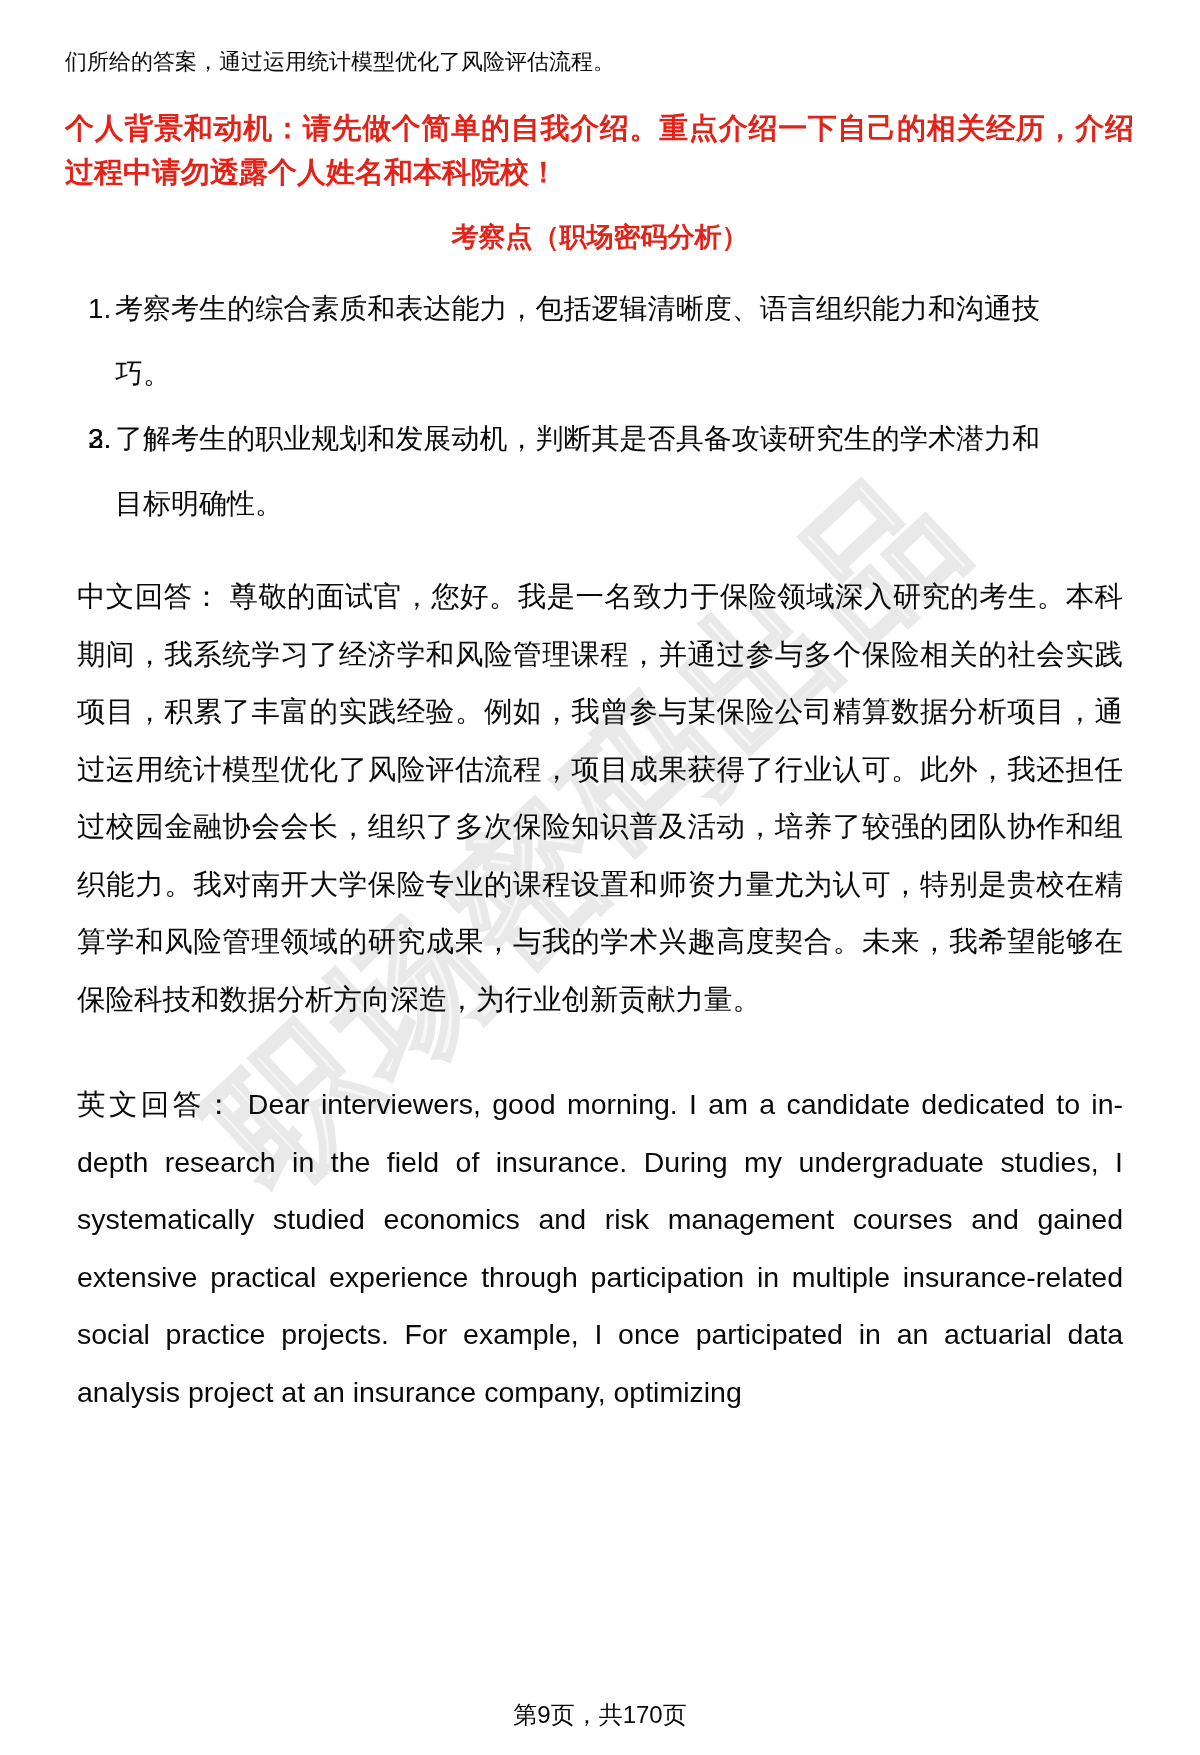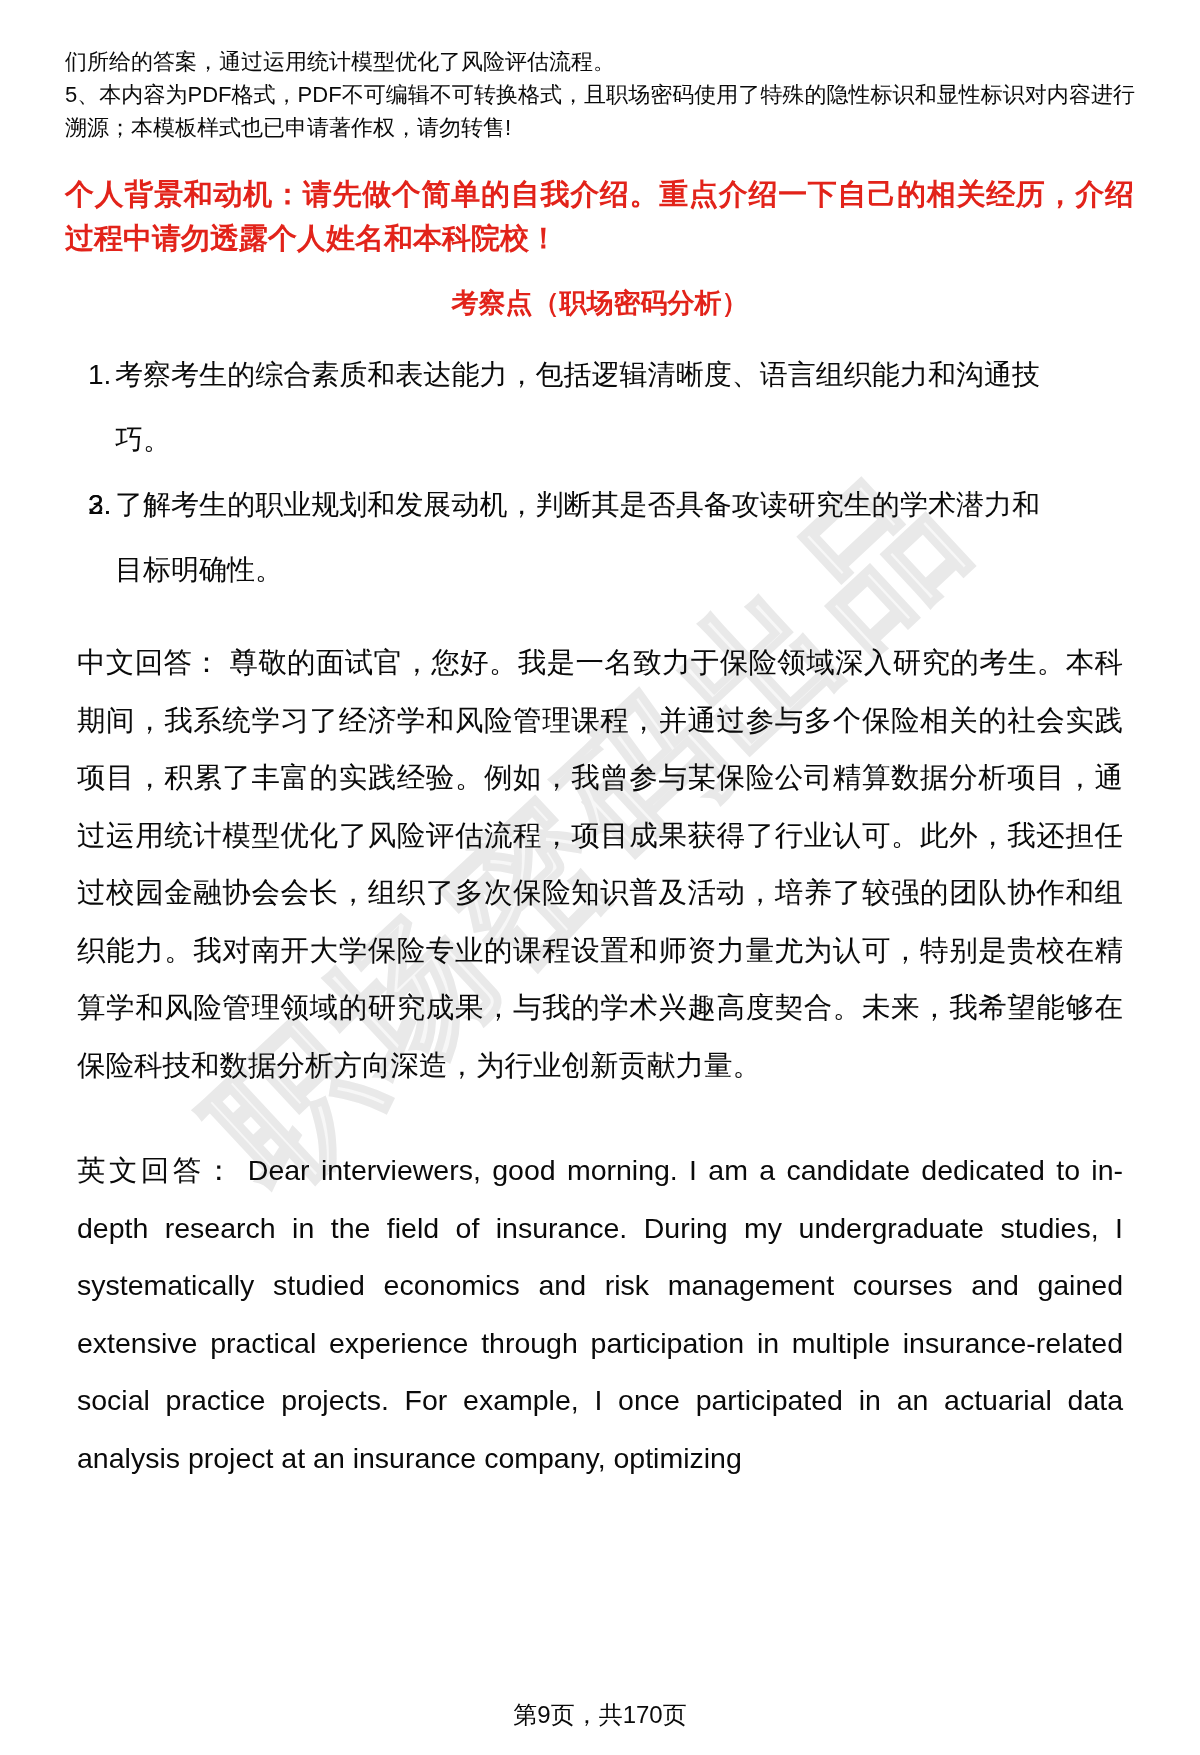--- a/index.html
+++ b/index.html
@@ -99,21 +99,20 @@
 </head>
 <body>
 
 <div class="page">
 
   <div class="watermark">职场密码出品</div>
 
   <div class="content">
 
     <p class="notice">们所给的答案，通过运用统计模型优化了风险评估流程。</p>
-    <p class="notice">5、本内容为PDF格式，PDF不可编辑不可转换格式，且职场密码使用了特殊的隐性标识和显性标识对内容进行溯源；本模板样式也已申请著作权，请勿转售!</p>
 
     <h2 class="question-title">个人背景和动机：请先做个简单的自我介绍。重点介绍一下自己的相关经历，介绍过程中请勿透露个人姓名和本科院校！</h2>
 
     <h3 class="analysis-heading">考察点（职场密码分析）</h3>
 
     <ol class="analysis-list">
       <li>
         <span class="num">1.</span>
         <span>考察考生的综合素质和表达能力，包括逻辑清晰度、语言组织能力和沟通技巧。</span>
       </li>

